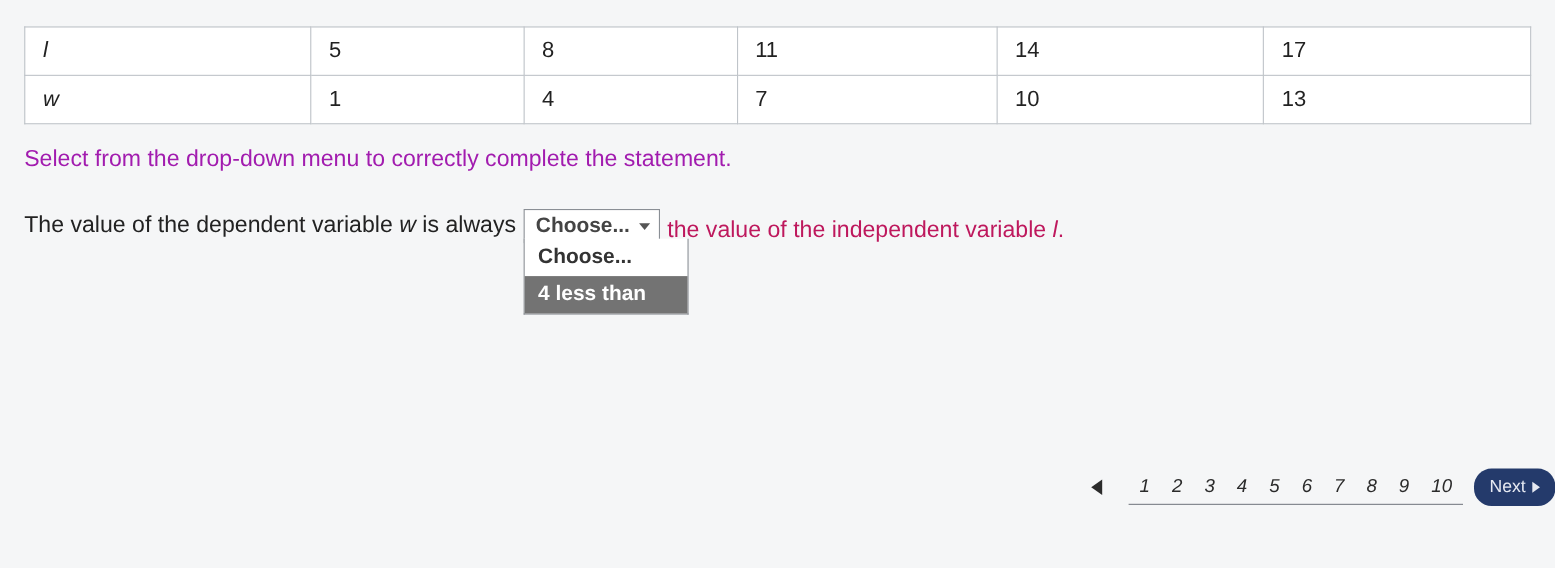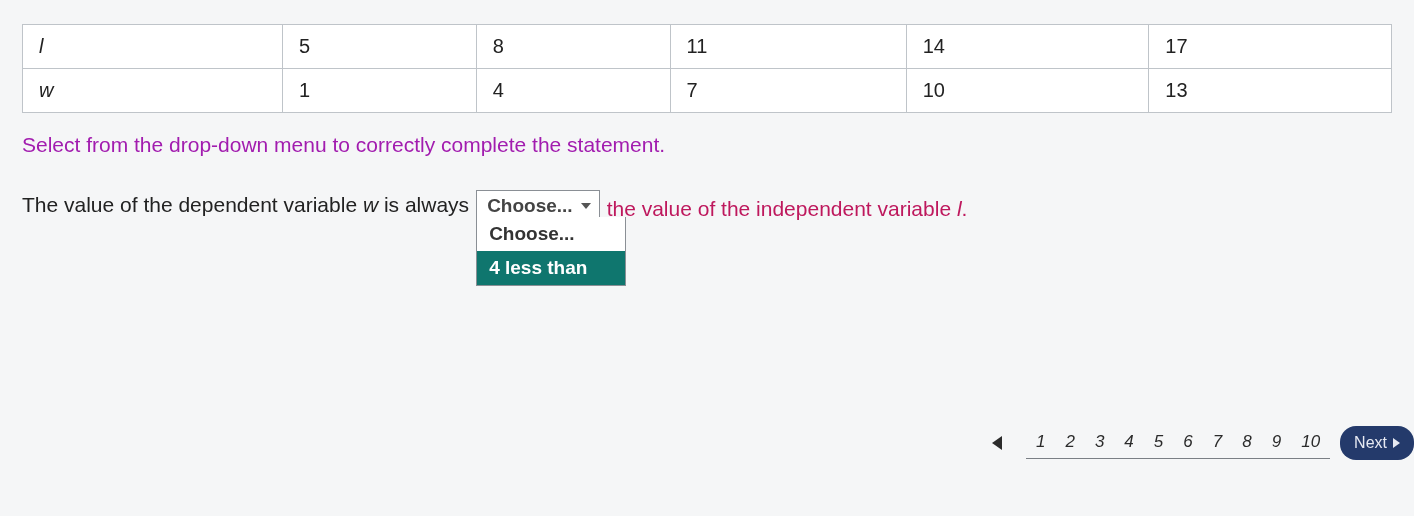--- a/index.html
+++ b/index.html
@@ -89,21 +89,21 @@
     min-width: 150px;
     font-size: 19px;
     z-index: 10;
   }
   .dropdown-list .opt {
     padding: 6px 12px;
     color: #333;
     cursor: pointer;
   }
   .dropdown-list .opt.hover {
-    background: #0f766e;
+    background: #737373;
     color: #fff;
   }
   .after-text {
     font-size: 21px;
     color: #be185d;
     padding-top: 4px;
   }
   
   .pager {
     position: absolute;

